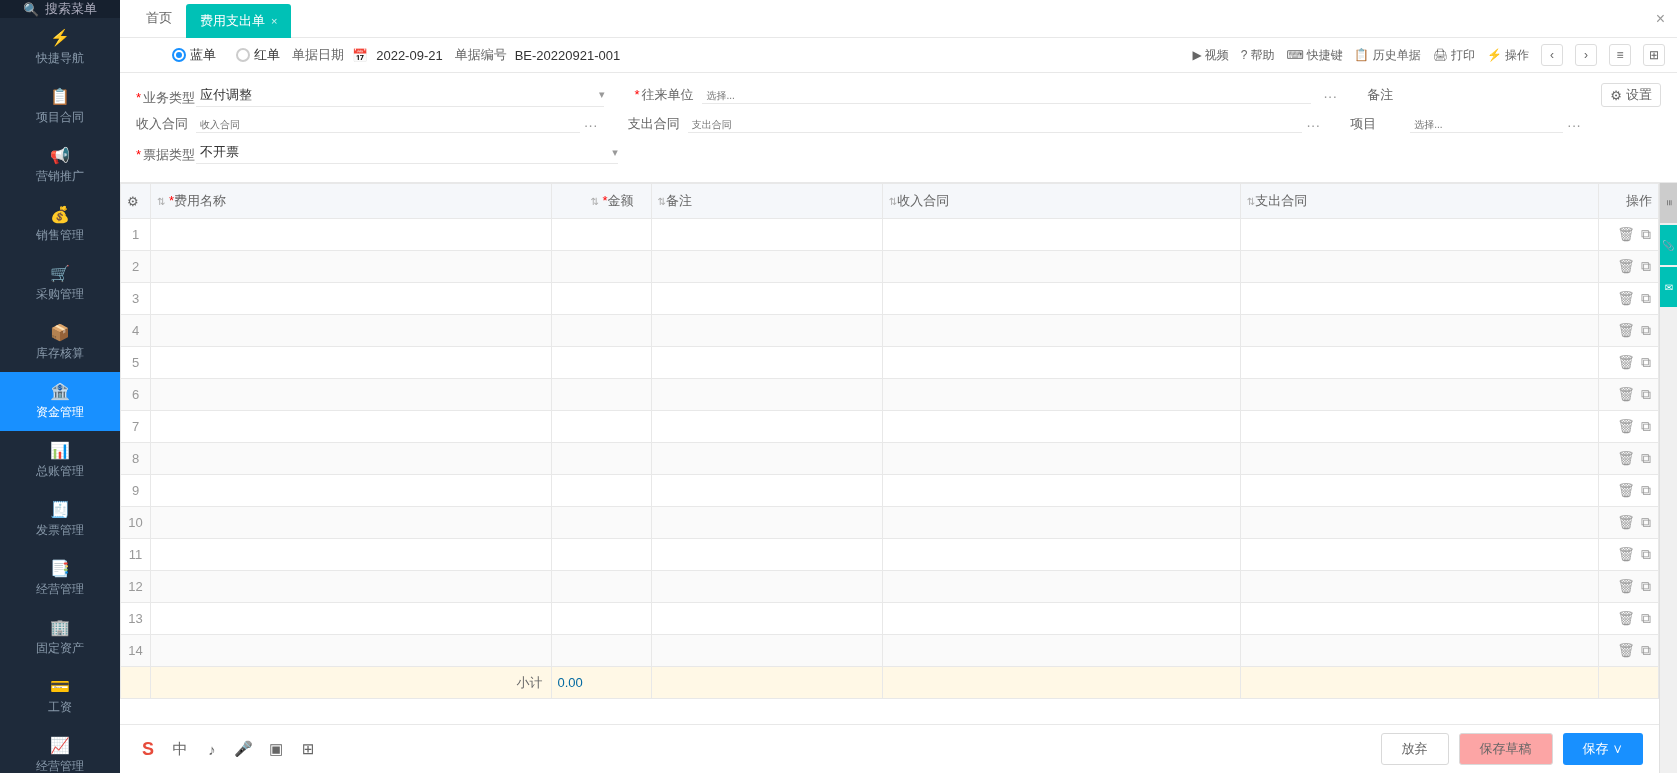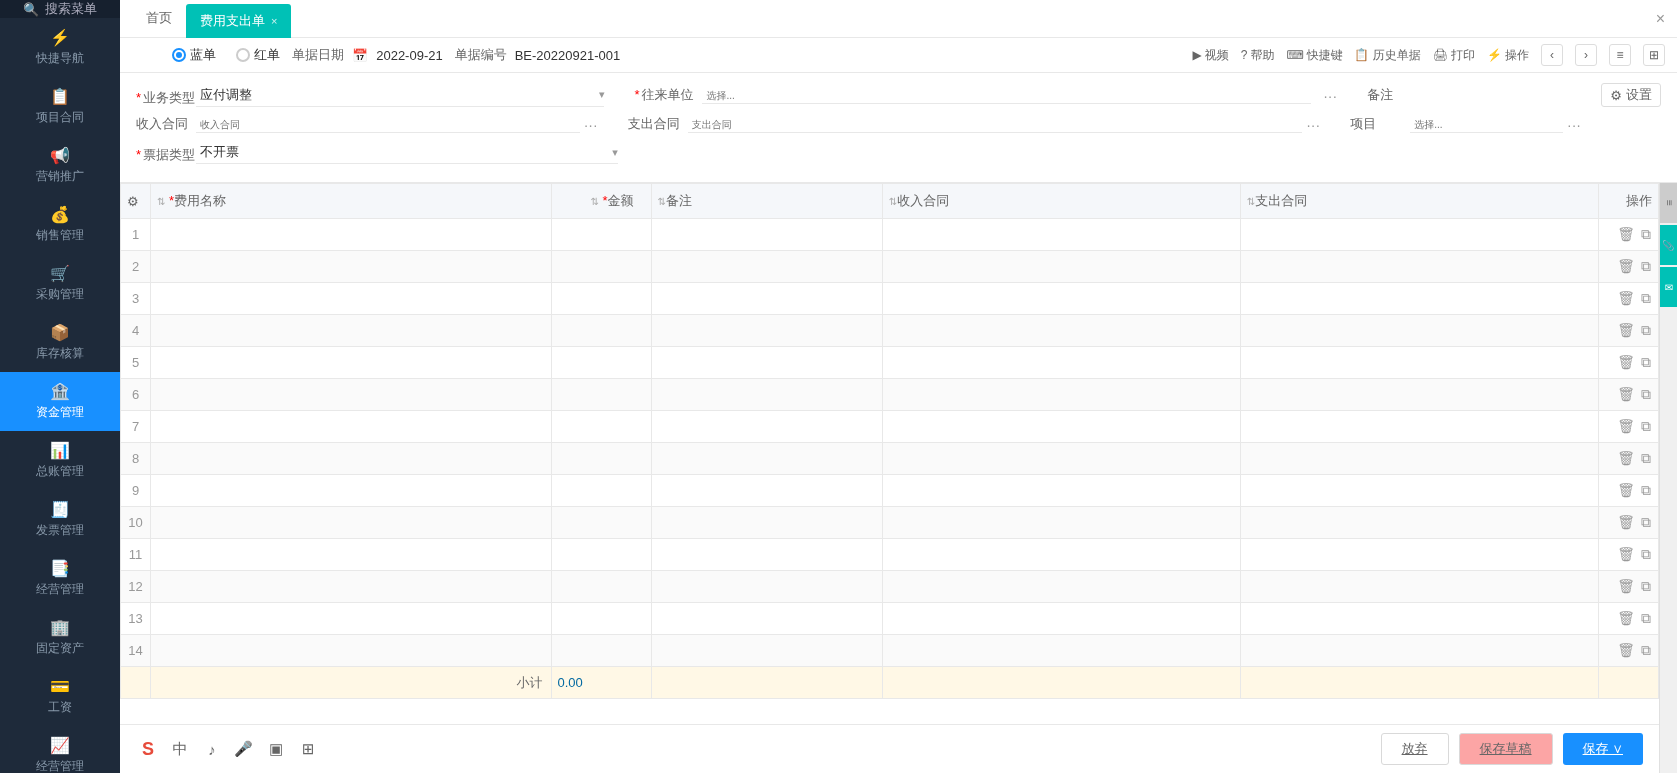--- a/index.html
+++ b/index.html
@@ -71,21 +71,21 @@
     .op-cell { text-align: right; white-space: nowrap; padding: 2px 4px !important; }
     .op-btn { color: #999; cursor: pointer; font-size: 14px; padding: 0 3px; }
     .settings-col { width: 30px; text-align: center; }
     .settings-icon { cursor: pointer; color: #666; }
     
     
     .bottom-bar { background: #fff; border-top: 1px solid #e8e8e8; padding: 8px 16px; display: flex; align-items: center; justify-content: space-between; }
     .bottom-icons { display: flex; align-items: center; gap: 8px; }
     .bottom-icon { width: 24px; height: 24px; display: flex; align-items: center; justify-content: center; cursor: pointer; color: #666; font-size: 15px; }
     .action-buttons { display: flex; gap: 10px; }
-    .btn { padding: 6px 20px; border-radius: 3px; cursor: pointer; font-size: 13px; border: none; text-decoration: underline; }
+    .btn { padding: 6px 20px; border-radius: 3px; cursor: pointer; font-size: 13px; border: none; }
     .btn-discard { background: #fff; border: 1px solid #d9d9d9; color: #666; }
     .btn-draft { background: #fca5a5; border: 1px solid #d9d9d9; color: #666; }
     .btn-save { background: #1890ff; color: #fff; padding: 6px 20px; border-radius: 3px; cursor: pointer; font-size: 13px; border: none; display: flex; align-items: center; gap: 4px; }
     
     .content-wrapper { display: flex; flex: 1; overflow: hidden; position: relative; }
     .content-main { flex: 1; display: flex; flex-direction: column; overflow: hidden; }
   </style>
 </head>
 <body>
 

